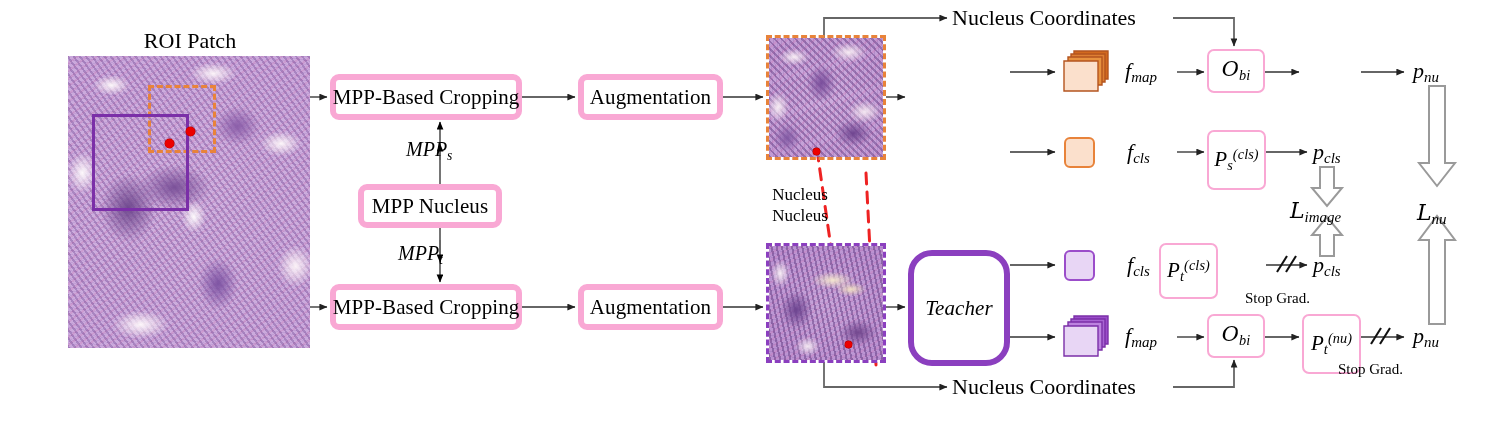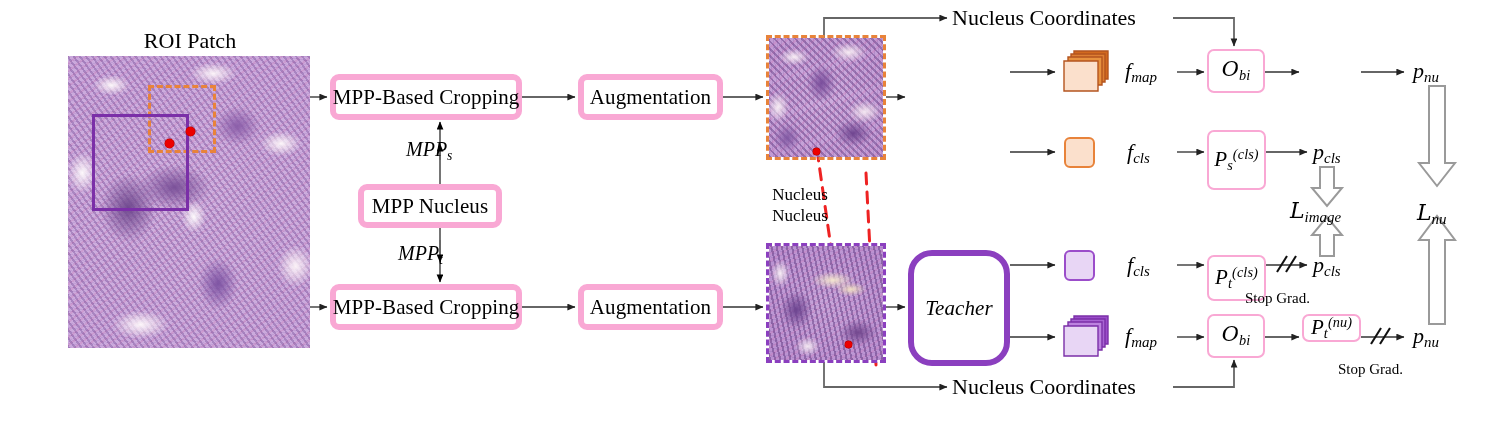--- a/index.html
+++ b/index.html
@@ -303,33 +303,33 @@
     </span>
   </div>
 
 
   <div class="pbox op" style="left:1207px;top:130px;width:59px;height:60px;">
     <span class="math">
       <span>P</span><span class="sub">s</span><span class="sup">(cls)</span>
     </span>
   </div>
 
-  <div class="pbox op" style="left:1207px;top:243px;width:59px;height:46px;margin-top:12px;">
+  <div class="pbox op" style="left:1159px;top:243px;width:59px;height:56px;">
     <span class="math">
       <span>P</span><span class="sub">t</span><span class="sup">(cls)</span>
     </span>
   </div>
 
   <div class="pbox op" style="left:1207px;top:314px;width:58px;height:44px;">
     <span class="math">
       <span class="cal">O</span><span class="sub">bi</span>
     </span>
   </div>
 
-  <div class="pbox op" style="left:1302px;top:314px;width:59px;height:28px;">
+  <div class="pbox op" style="left:1302px;top:314px;width:59px;height:60px;">
     <span class="math">
       <span>P</span><span class="sub">t</span><span class="sup">(nu)</span>
     </span>
   </div>
 
   <div class="lab t22 math" style="left:1413px;top:60px;">
     <span>p</span><span class="sub">nu</span>
   </div>
   <div class="lab t22 math" style="left:1313px;top:141px;">
     <span>p</span><span class="sub">cls</span>

